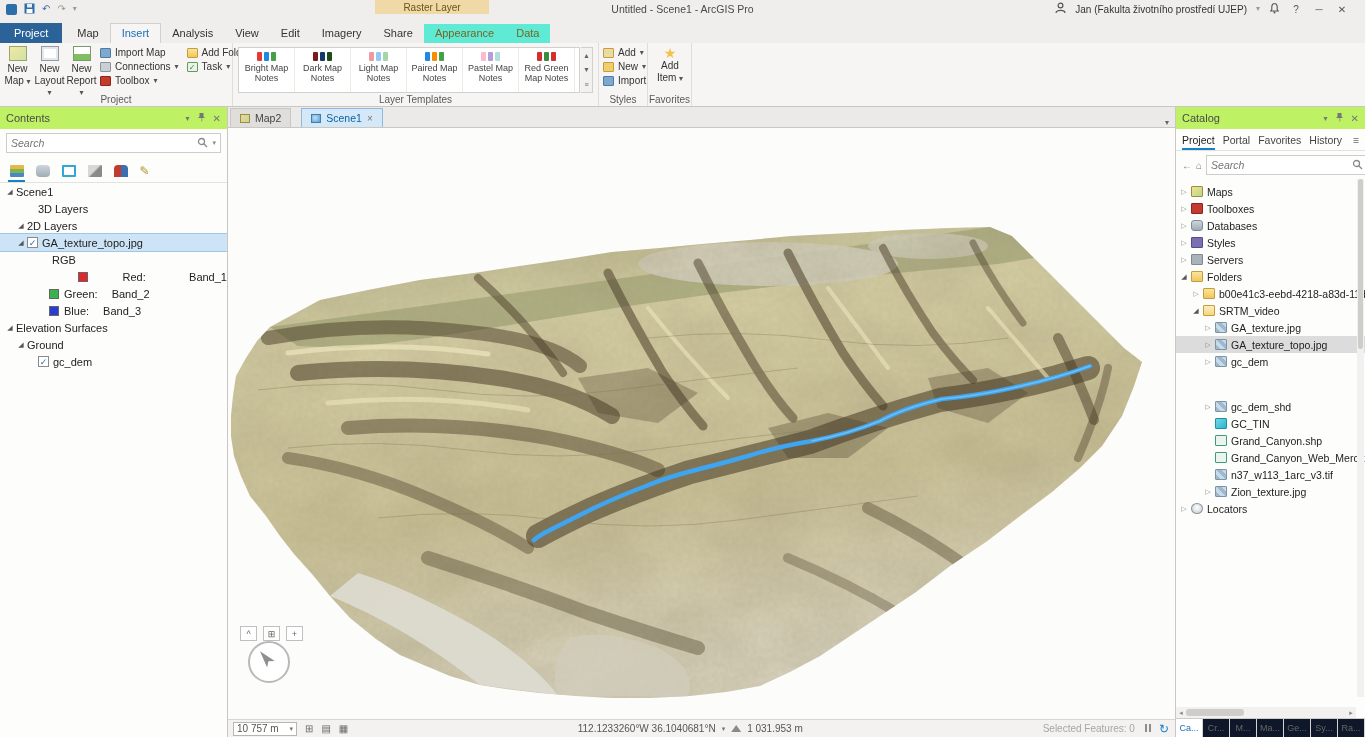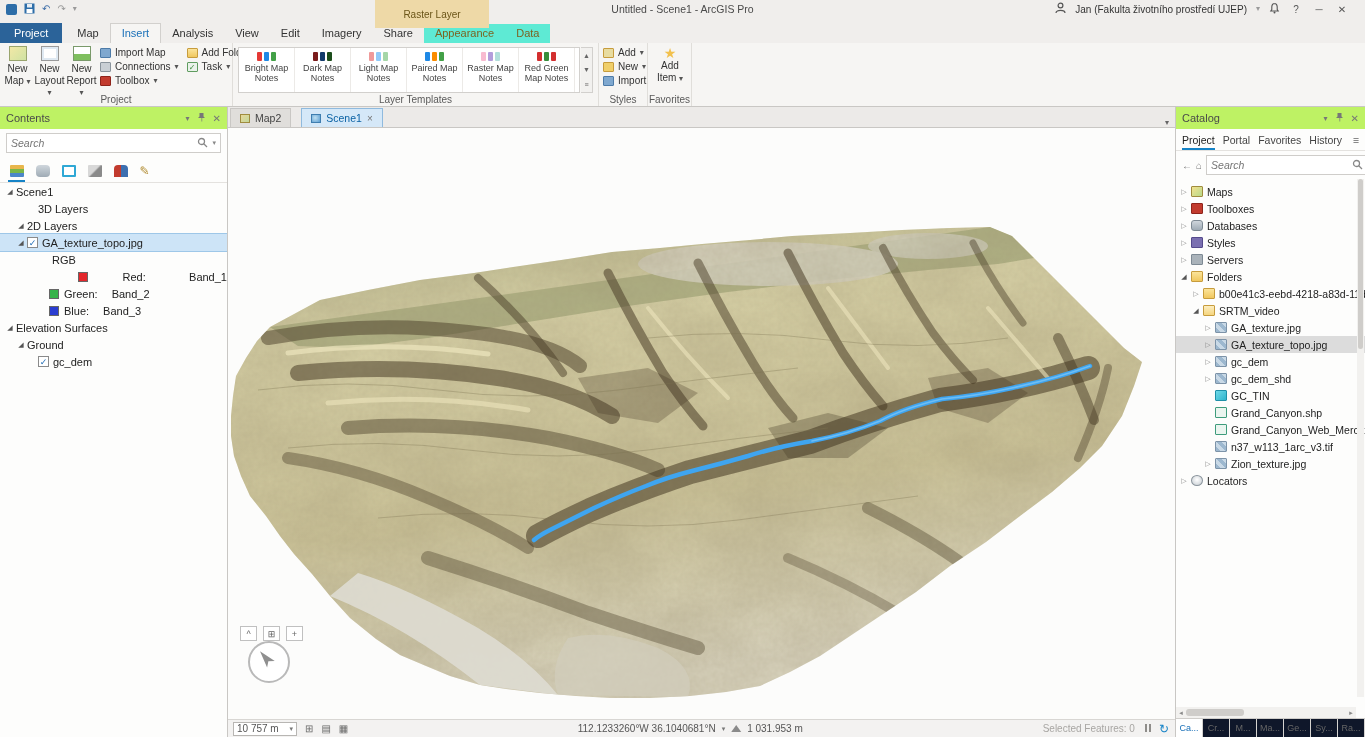--- a/index.html
+++ b/index.html
@@ -5,21 +5,21 @@
 *{box-sizing:border-box;margin:0;padding:0}
 html,body{width:1365px;height:737px}
 body{font-family:"Liberation Sans",sans-serif;font-size:11px;color:#222;background:#e8e6e3;overflow:hidden;position:relative}
 
 
 .titlebar{position:absolute;left:0;top:0;right:0;height:18px;background:#f0eeec;display:flex;align-items:center;z-index:30}
 .qat{display:flex;align-items:center;gap:7px;padding-left:6px}
 .qbtn{font-size:10px;color:#3f6fa8;line-height:1;cursor:pointer}
 .qbtn.gray{color:#9a9a9a}
 .applogo{width:11px;height:11px;border-radius:2px;background:#2d6da8}
-.ctxhead{position:absolute;left:375px;top:0;width:114px;height:28px;background:#eed9a7;color:#6b5518;font-size:10px;display:flex;align-items:center;justify-content:center}
+.ctxhead{position:absolute;left:375px;top:0;width:114px;height:14px;background:#eed9a7;color:#6b5518;font-size:10px;display:flex;align-items:center;justify-content:center}
 .wintitle{position:absolute;left:50%;transform:translateX(-50%);top:3px;font-size:10.5px;color:#4a4a4a;white-space:nowrap}
 .tbright{position:absolute;right:0;top:0;height:18px;display:flex;align-items:center;gap:9px;padding-right:16px}
 .usertext{font-size:10px;color:#333;white-space:nowrap}
 .wctl{font-size:10px;color:#555;width:14px;text-align:center;cursor:pointer}
 
 
 .tabrow{position:absolute;left:0;top:18px;right:0;height:25px;background:#f0eeec;display:flex;align-items:flex-end;z-index:29}
 .rtab{padding:3px 11px 4px 11px;font-size:11px;color:#333;cursor:pointer;white-space:nowrap}
 .rtab.backstage{background:#2b6399;color:#fff;padding:4px 14px;margin-right:4px}
 .rtab.active{background:#f6f5f3;border:1px solid #d2d0cd;border-bottom:none;color:#1a70b8}
@@ -283,21 +283,21 @@
             <span style="background: rgb(67, 160, 71);"></span>
           </div>
           <div class="glabel">Paired Map Notes</div>
         </div>
         <div class="gitem">
           <div class="gicon">
             <span style="background: rgb(248, 187, 208);"></span>
             <span style="background: rgb(179, 157, 219);"></span>
             <span style="background: rgb(178, 223, 219);"></span>
           </div>
-          <div class="glabel">Raster Map Notes</div>
+          <div class="glabel">Pastel Map Notes</div>
         </div>
         <div class="gitem">
           <div class="gicon">
             <span style="background: rgb(211, 47, 47);"></span>
             <span style="background: rgb(56, 142, 60);"></span>
             <span style="background: rgb(211, 47, 47);"></span>
           </div>
           <div class="glabel">Red Green Map Notes</div>
         </div>
       </div>
@@ -643,21 +643,21 @@
       <div class="crow sel" style="padding-left: 26px;">
         <span class="arr collapsed">▷</span>
         <span class="cico raster"></span>
         <span class="tl">GA_texture_topo.jpg</span>
       </div>
       <div class="crow" style="padding-left: 26px;">
         <span class="arr collapsed">▷</span>
         <span class="cico raster"></span>
         <span class="tl">gc_dem</span>
       </div>
-      <div class="crow" style="padding-left: 26px;">
+      <div class="crow" style="padding-left: 26px; margin-top: 28px;">
         <span class="arr collapsed">▷</span>
         <span class="cico raster"></span>
         <span class="tl">gc_dem_shd</span>
       </div>
       <div class="crow" style="padding-left: 26px;">
         <span class="arr"></span>
         <span class="cico tin"></span>
         <span class="tl">GC_TIN</span>
       </div>
       <div class="crow" style="padding-left: 26px;">

